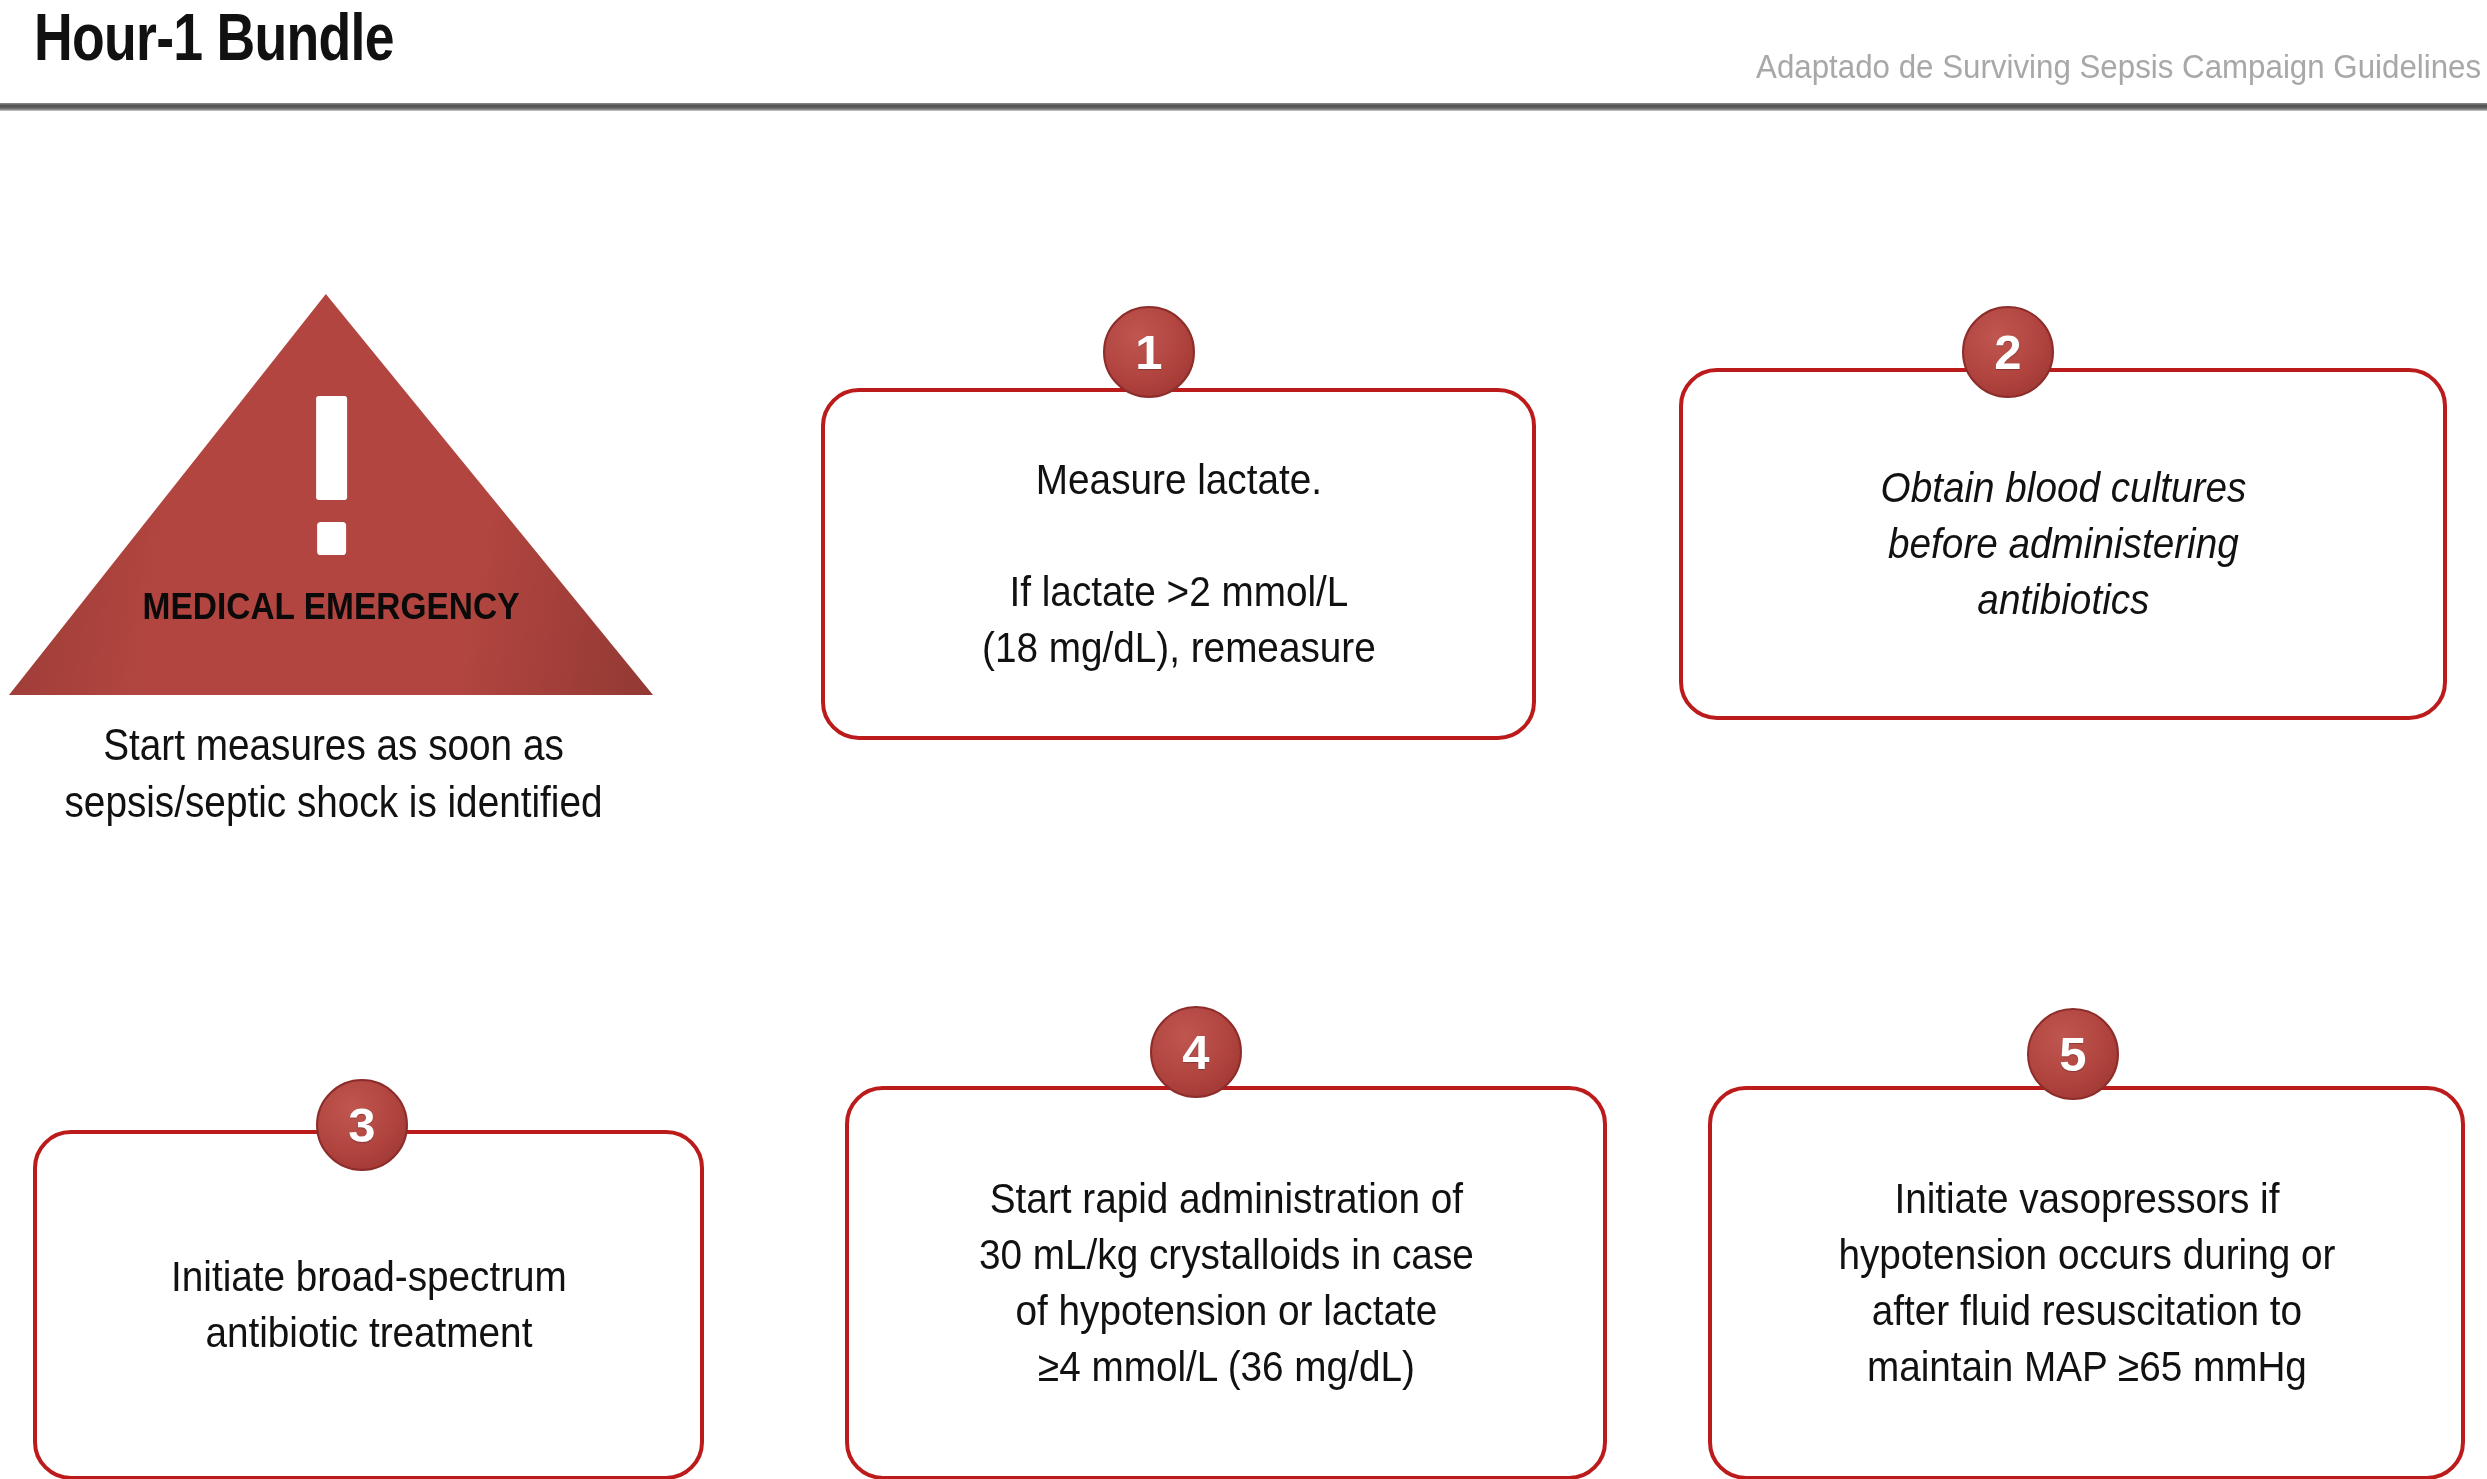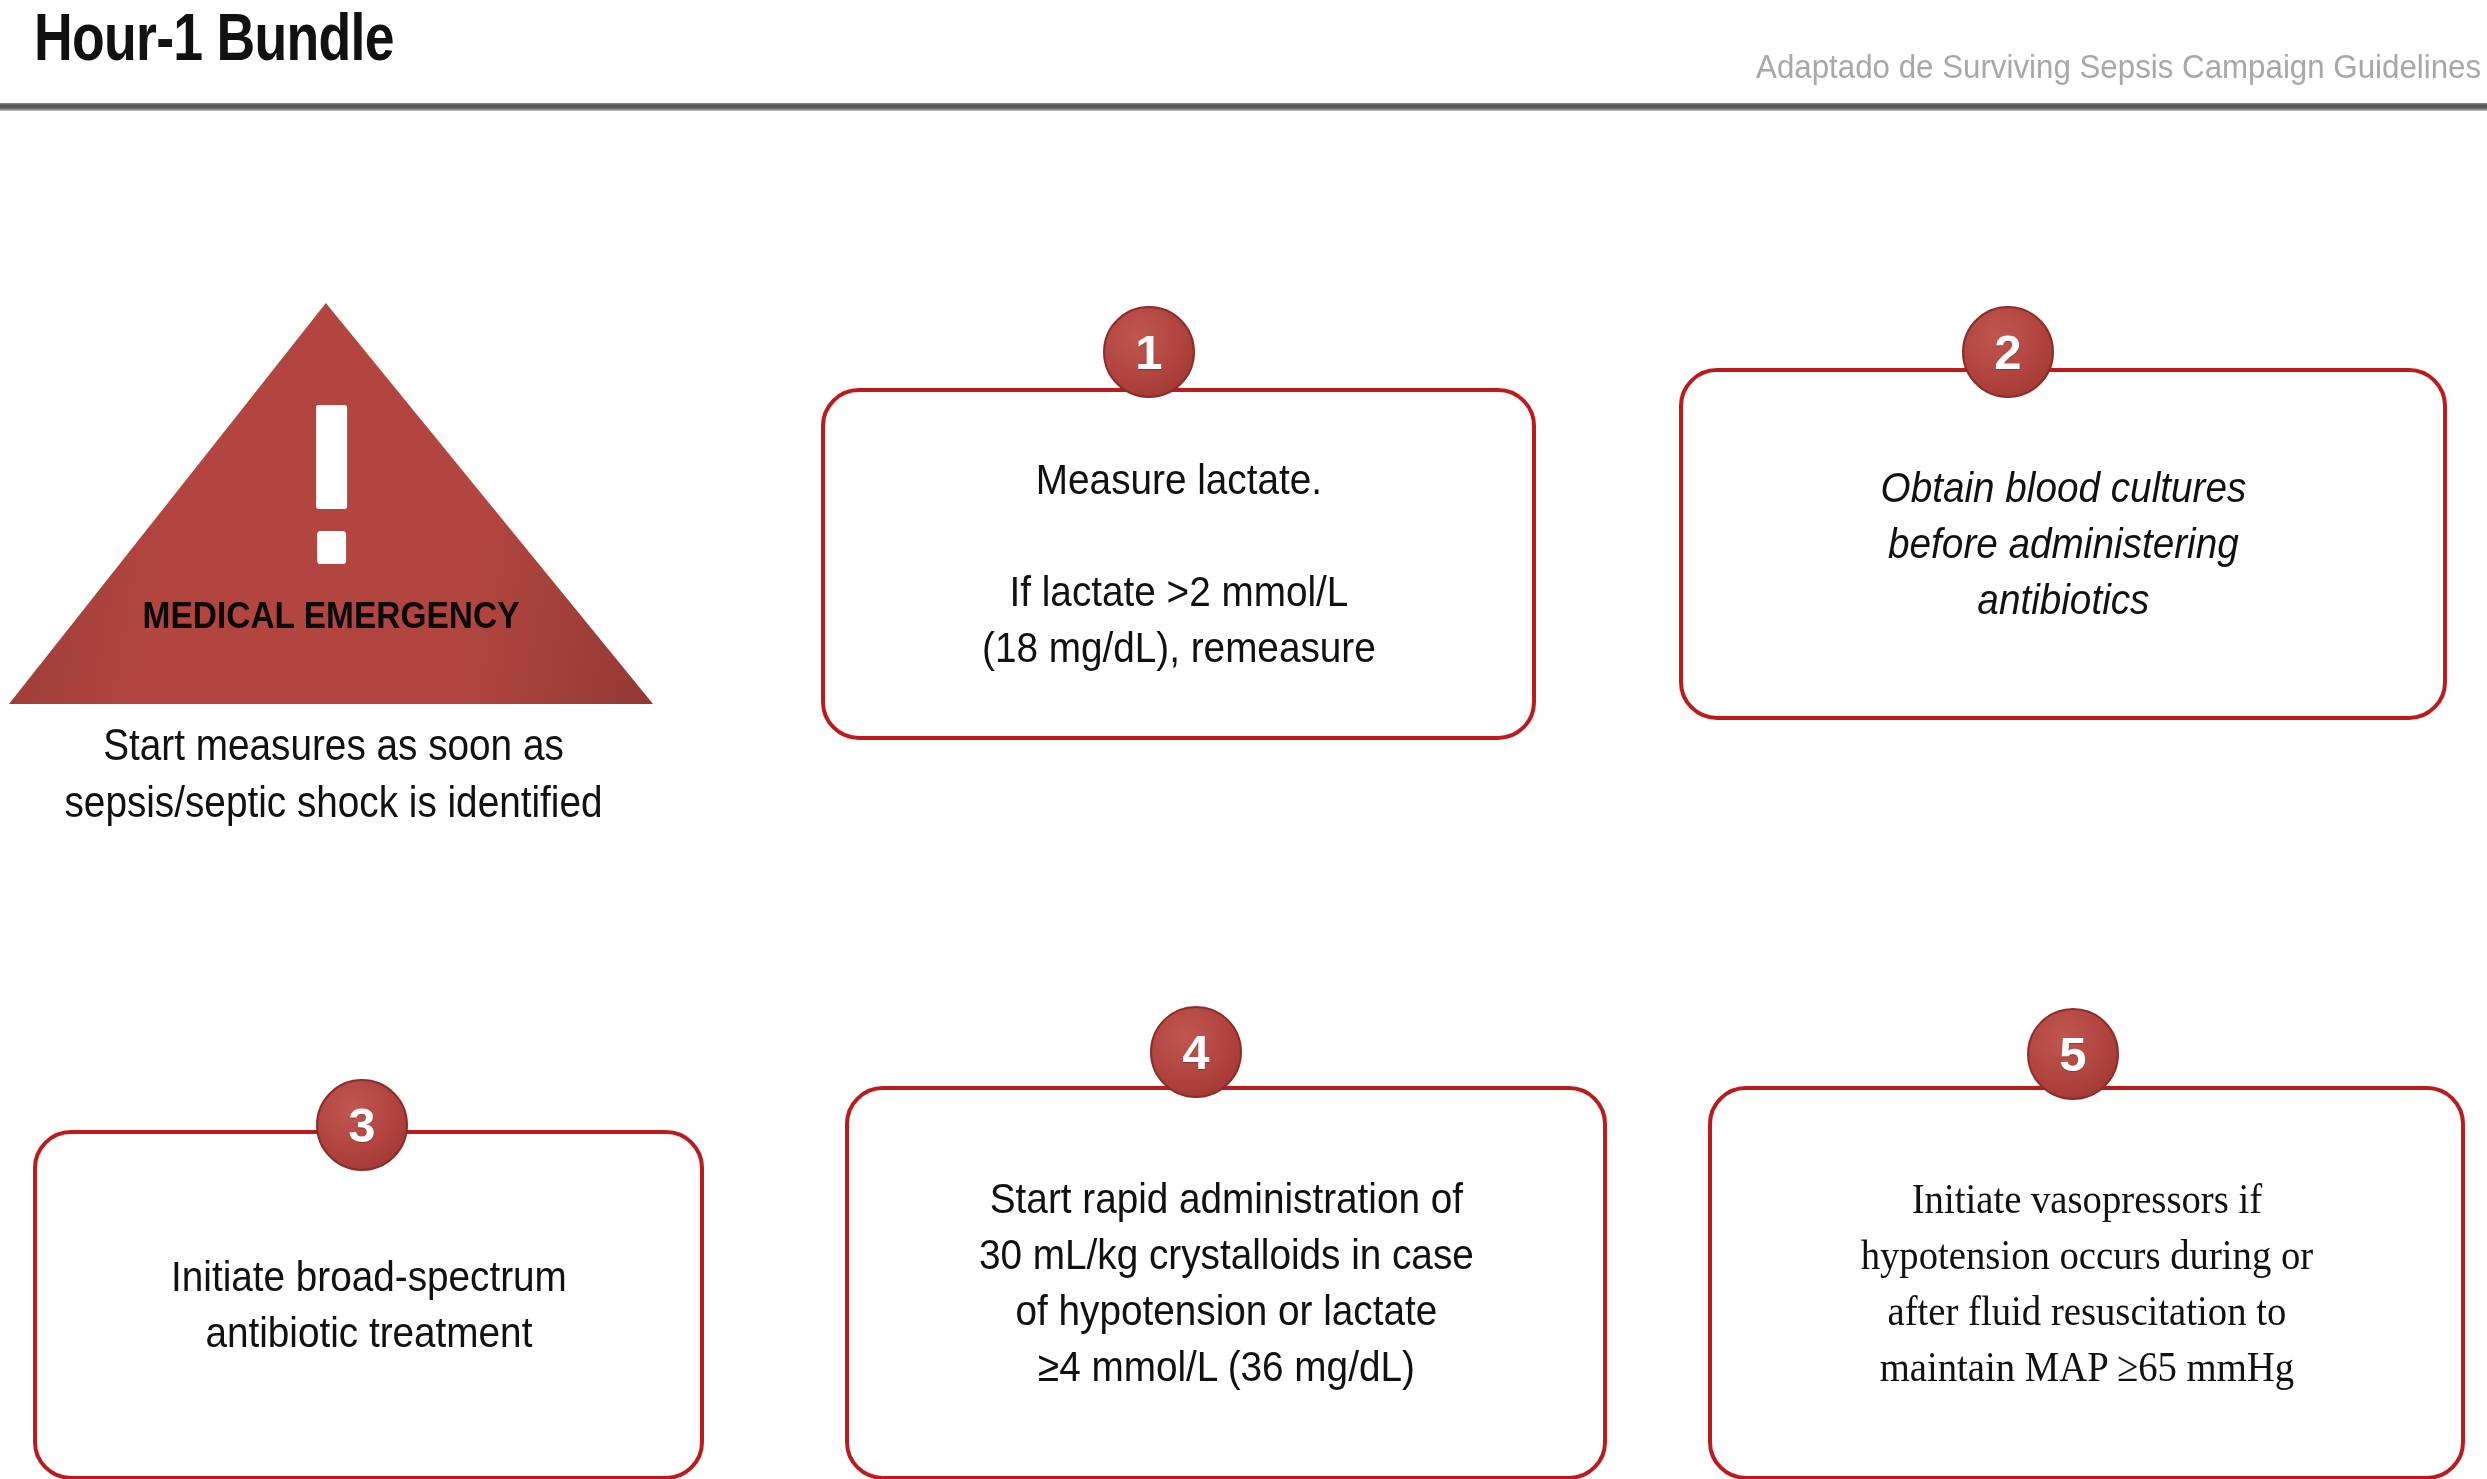--- a/index.html
+++ b/index.html
@@ -60,21 +60,21 @@
   #triangle-block {
     position: absolute;
     left: 0;
     top: 290px;
     width: 689px;
     height: 580px;
   }
   #warning-triangle {
     position: absolute;
     left: 9px;
-    top: 13px;
+    top: 4px;
     width: 644px;
     height: 401px;
   }
   #warning-triangle .tri-shape {
     position: absolute;
     inset: 0;
     background: #b2453f;
     clip-path: polygon(49.2% 0%, 100% 100%, 0% 100%);
     box-shadow: none;
   }
@@ -176,21 +176,21 @@
 
   #box-2 { left: 1679px; top: 368px;  width: 768px;  height: 352px; font-style: italic; }
   #badge-2 { left: 1962px; top: 306px; }
 
   #box-3 { left: 33px;   top: 1130px; width: 671px;  height: 350px; }
   #badge-3 { left: 316px;  top: 1079px; }
 
   #box-4 { left: 821px;  top: 1086px; width: 762px;  height: 394px; margin-left: 24px; }
   #badge-4 { left: 1150px; top: 1006px; }
 
-  #box-5 { left: 1708px; top: 1086px; width: 757px;  height: 394px; font-family: Liberation Serif, serif; }
+  #box-5 { left: 1708px; top: 1086px; width: 757px;  height: 394px; }
   #badge-5 { left: 2027px; top: 1008px; }
 </style>
 </head>
 <body>
 
 <div id="header">
   <div id="page-title">Hour-1 Bundle</div>
   <div id="attribution">Adaptado de Surviving Sepsis Campaign Guidelines</div>
   <div id="header-rule"></div>
 </div>

